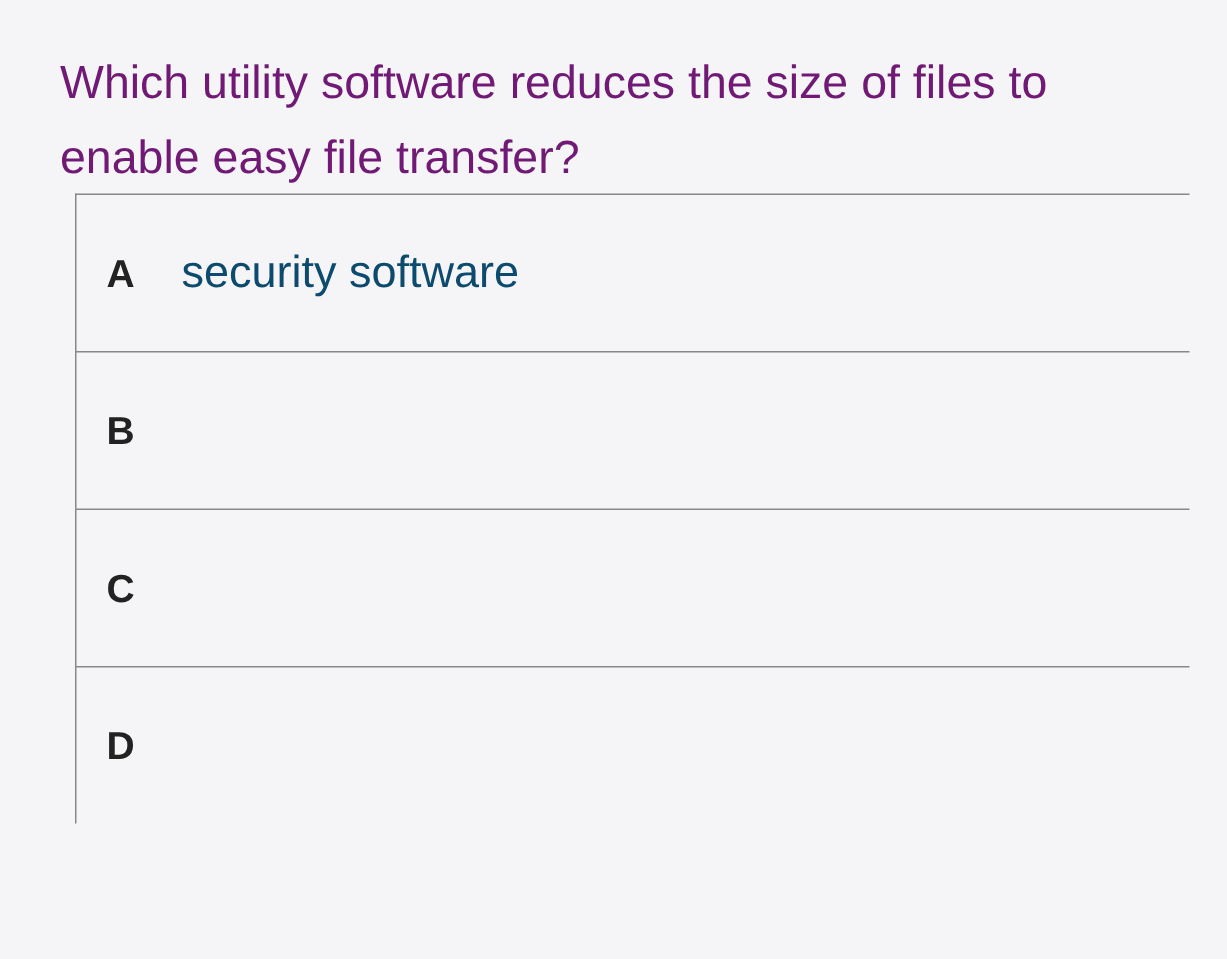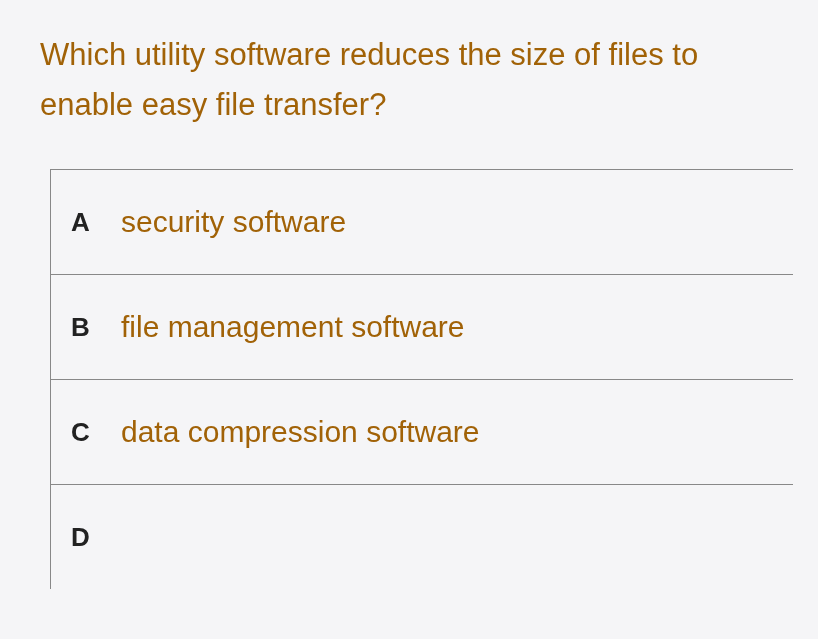--- a/index.html
+++ b/index.html
@@ -12,22 +12,21 @@
       height: 639px;
       background: #f5f5f7;
       font-family: 'Segoe UI', Arial, sans-serif;
       padding: 30px 25px 0 35px;
       color: #2a2a2a;
       overflow: hidden;
     }
     .question {
       font-size: 31px;
       line-height: 1.6;
-      color: #a16207;
-      margin-bottom: 40px;
+      color: #701a75;
       font-weight: 400;
       padding-left: 5px;
     }
     .options {
       margin-left: 15px;
     }
     .option-row {
       display: flex;
       align-items: center;
       padding: 30px 20px;
@@ -41,38 +40,36 @@
     .option-letter {
       font-weight: 700;
       font-size: 26px;
       color: #222;
       width: 50px;
       flex-shrink: 0;
       text-align: left;
     }
     .option-text {
       font-size: 30px;
-      color: #a16207;
+      color: #0c4a6e;
       font-weight: 400;
     }
   </style>
 </head>
 <body>
 
 <div class="question">Which utility software reduces the size of files to enable easy file transfer?</div>
 
 <div class="options">
   <div class="option-row">
     <div class="option-letter">A</div>
     <div class="option-text">security software</div>
   </div>
   <div class="option-row">
     <div class="option-letter">B</div>
-    <div class="option-text">file management software</div>
   </div>
   <div class="option-row">
     <div class="option-letter">C</div>
-    <div class="option-text">data compression software</div>
   </div>
   <div class="option-row">
     <div class="option-letter">D</div>
   </div>
 </div>
 
 </body></html>

